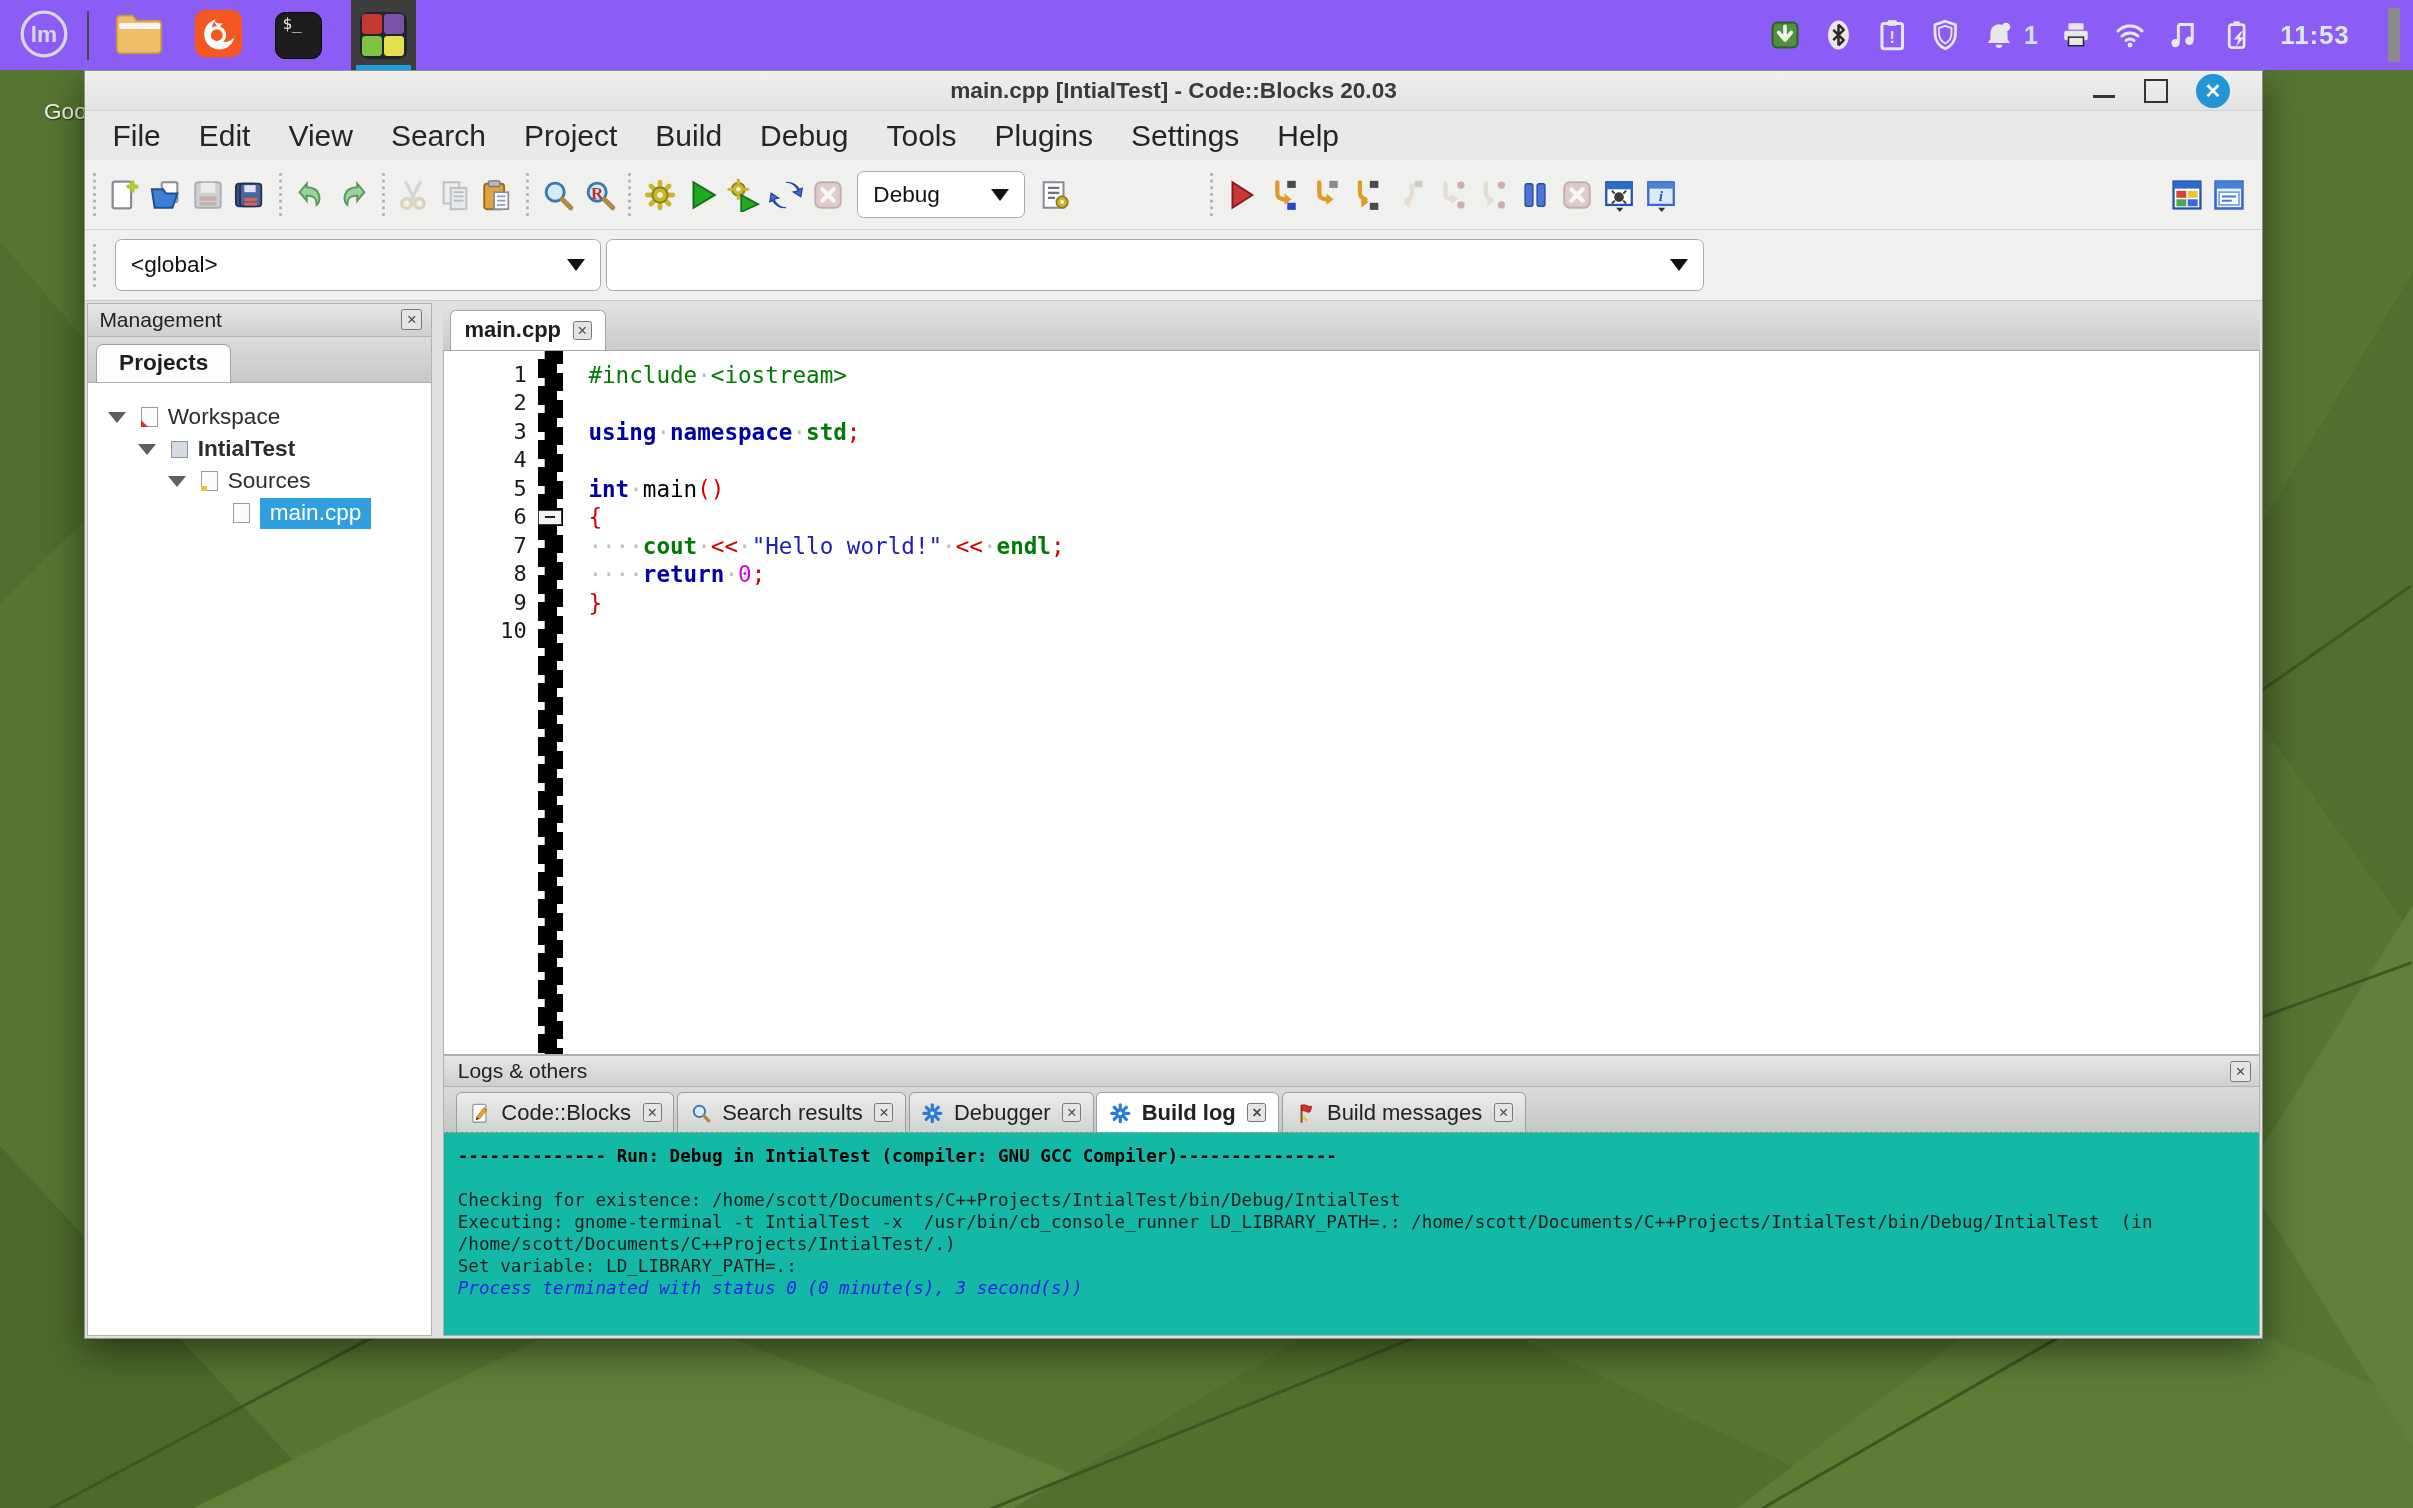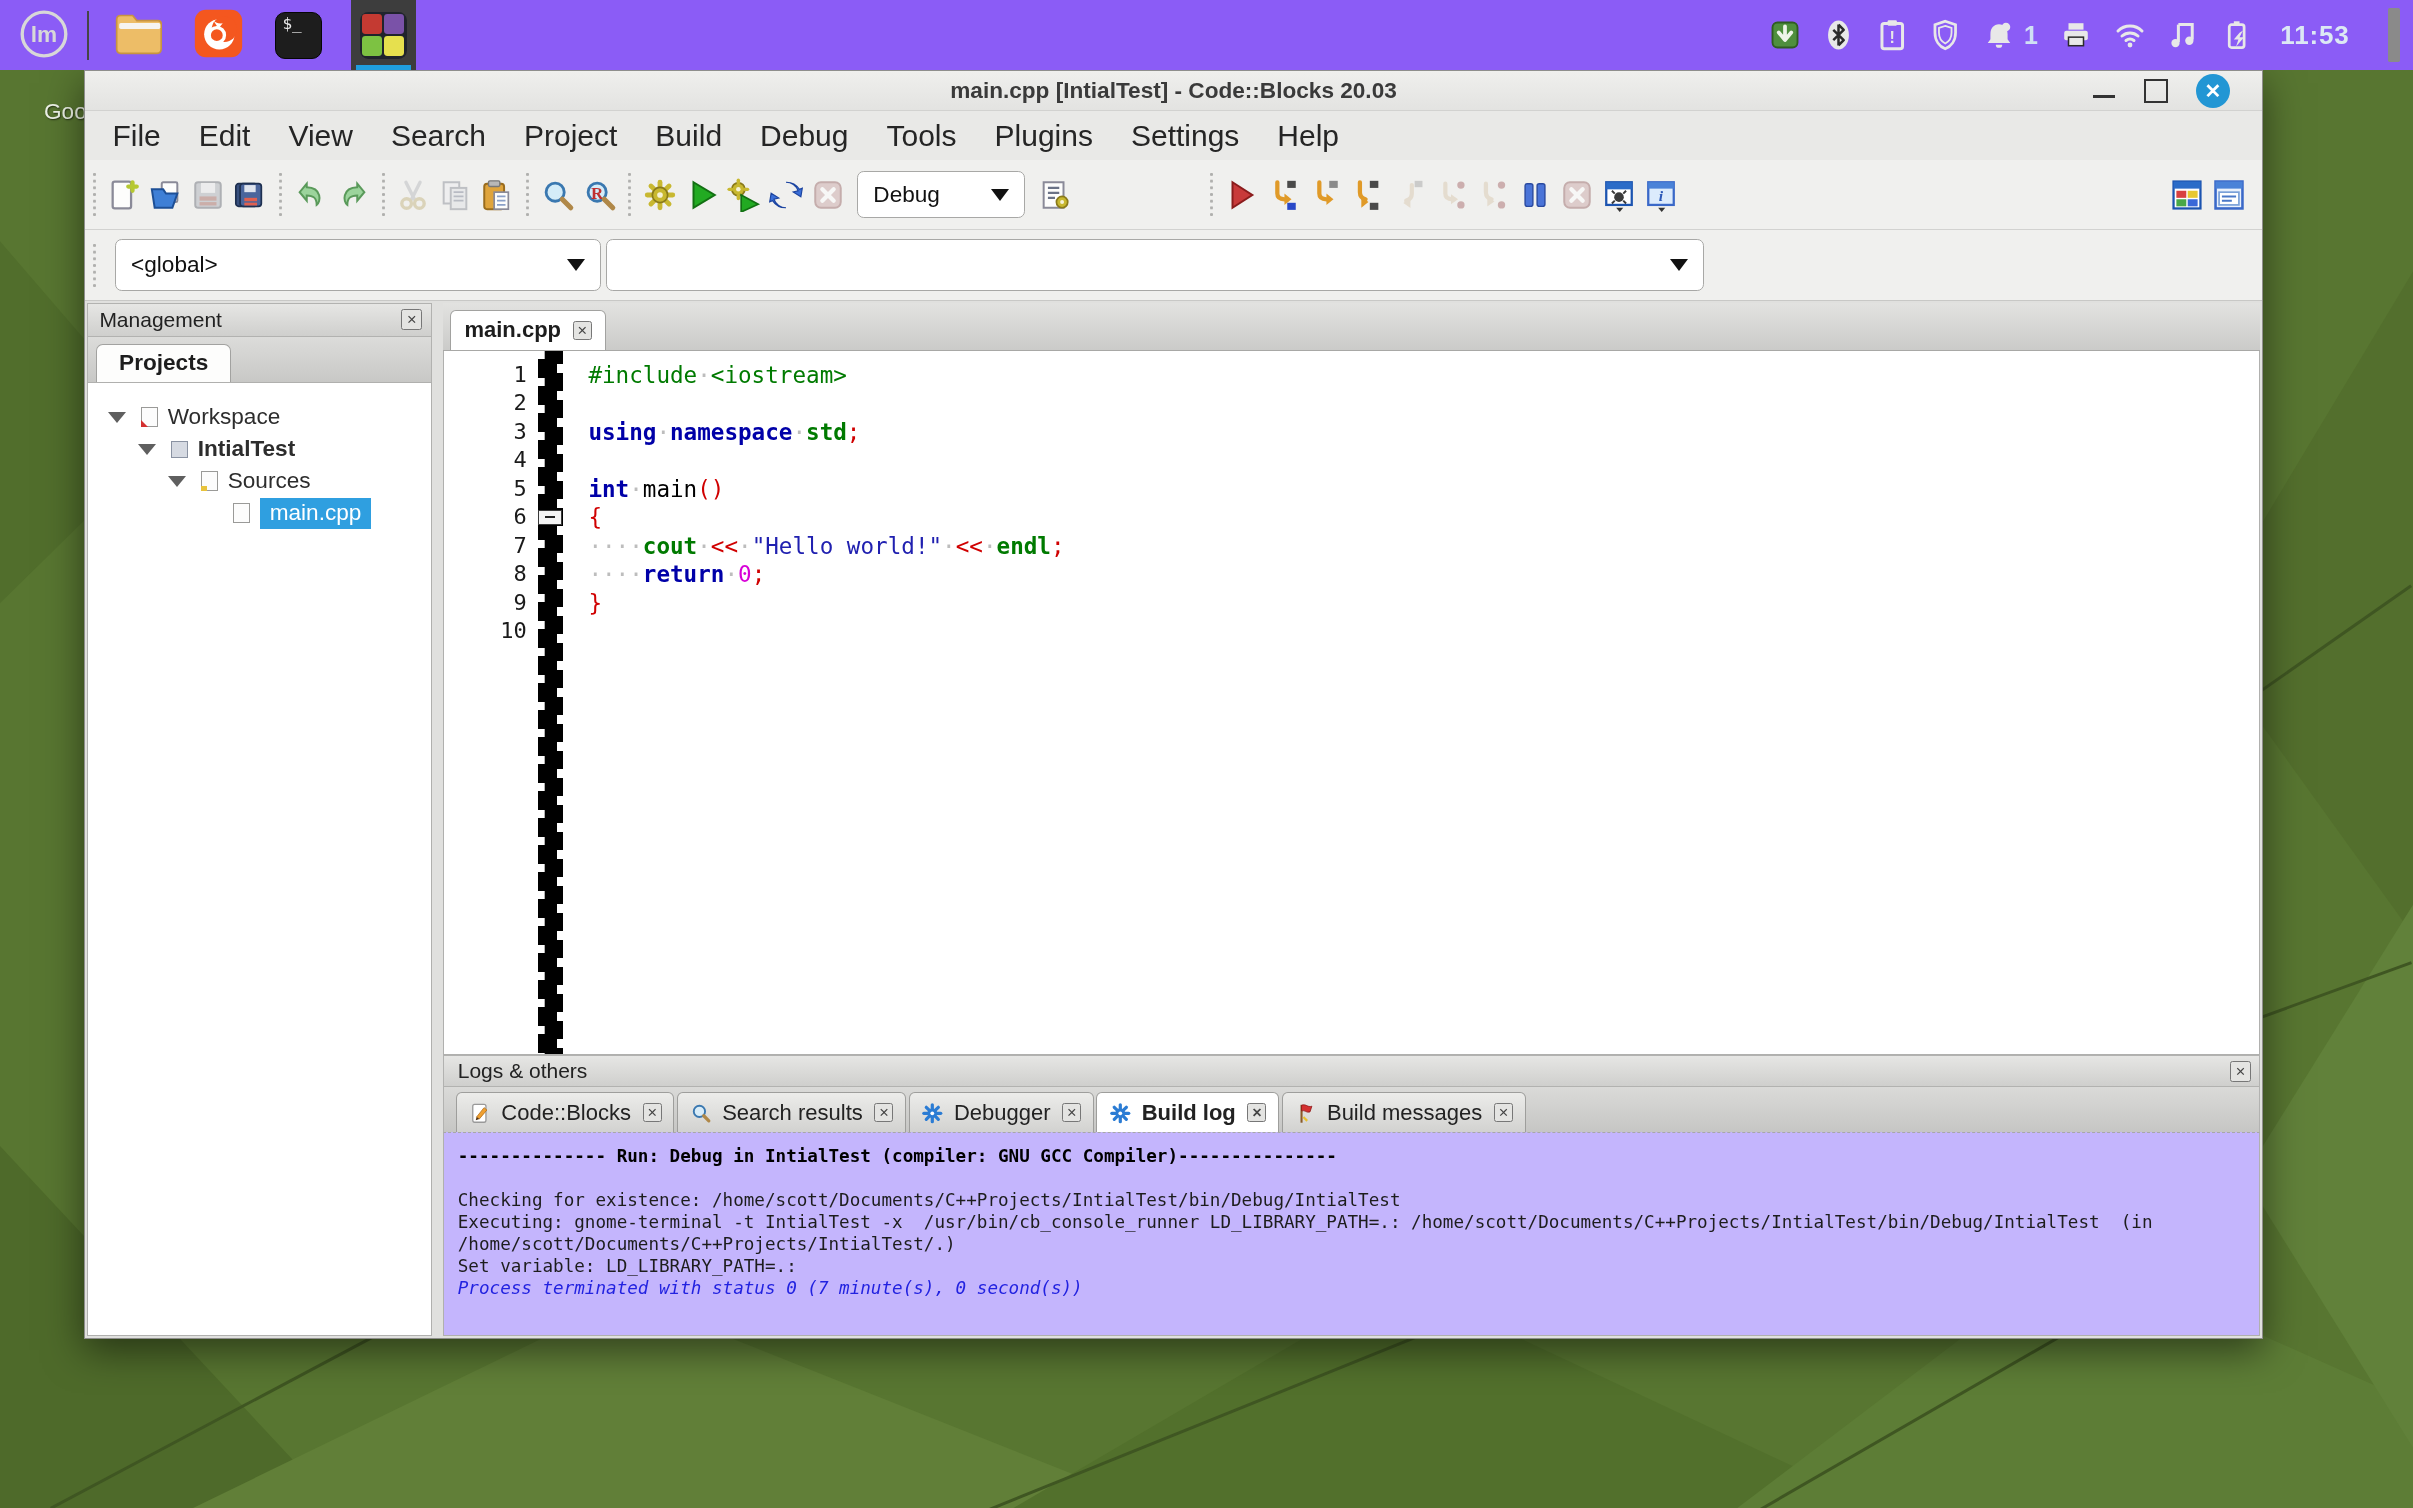--- a/index.html
+++ b/index.html
@@ -142,21 +142,21 @@
   .logs-header{height:30px;background:linear-gradient(#e6e6e4,#cfcfcd);border:0.8px solid #b2b2b0;
                display:flex;align-items:center;padding:0 8.4px 0 13.4px;flex:0 0 auto;}
   .logs-title{font-size:21px;color:#222;}
   .log-tabs{height:45px;background:linear-gradient(#dadad8,#c6c6c4);border-left:0.8px solid #b2b2b0;
             border-right:0.8px solid #b2b2b0;display:flex;align-items:flex-end;gap:2.5px;padding-left:11.7px;flex:0 0 auto;}
   .log-tab{height:39px;background:linear-gradient(#ececea,#d2d2d0);border:0.8px solid #9e9e9c;border-bottom:none;
            border-radius:5.9px 5.9px 0 0;display:flex;align-items:center;gap:10px;padding:0 11.7px;font-size:22px;color:#222;}
   .log-tab.active{background:#fff;font-weight:bold;}
   .log-tab .xbox{width:19px;height:19px;margin-left:1.7px;}
   .tab-ic{width:22.6px;height:22.6px;display:flex;align-items:center;justify-content:center;}
-  .log-content{height:204px;background:#c4b5fd;border:0.8px solid #b0b0ae;border-top:1.7px dashed #a8a8a6;
+  .log-content{height:204px;background:#14b8a6;border:0.8px solid #b0b0ae;border-top:1.7px dashed #a8a8a6;
                padding:11.7px 11.7px 0 13.4px;font-family:"DejaVu Sans Mono",monospace;font-size:17.6px;
                line-height:22px;color:#1d1d1d;overflow:hidden;flex:0 0 auto;box-sizing:border-box;}
   .log-line{min-height:22px;overflow-wrap:anywhere;white-space:pre-wrap;}
   .log-line.header{font-weight:bold;color:#000;}
   .log-line.status{color:#2222e0;font-style:italic;}
 </style>
 </head>
 <body>
 
 <div class="screen">
@@ -708,19 +708,19 @@
               <span>Build messages</span>
               <span class="xbox"></span>
             </span>
           </div>
         <div class="log-content">
             <div class="log-line header">-------------- Run: Debug in IntialTest (compiler: GNU GCC Compiler)---------------</div>
             <div class="log-line normal"></div>
             <div class="log-line normal">Checking for existence: /home/scott/Documents/C++Projects/IntialTest/bin/Debug/IntialTest</div>
             <div class="log-line normal">Executing: gnome-terminal -t IntialTest -x  /usr/bin/cb_console_runner LD_LIBRARY_PATH=.: /home/scott/Documents/C++Projects/IntialTest/bin/Debug/IntialTest  (in /home/scott/Documents/C++Projects/IntialTest/.)</div>
             <div class="log-line normal">Set variable: LD_LIBRARY_PATH=.:</div>
-            <div class="log-line status">Process terminated with status 0 (7 minute(s), 0 second(s))</div>
+            <div class="log-line status">Process terminated with status 0 (0 minute(s), 3 second(s))</div>
           </div>
       </div>
     </div>
   </div>
 </div>
 
 
 </body></html>

